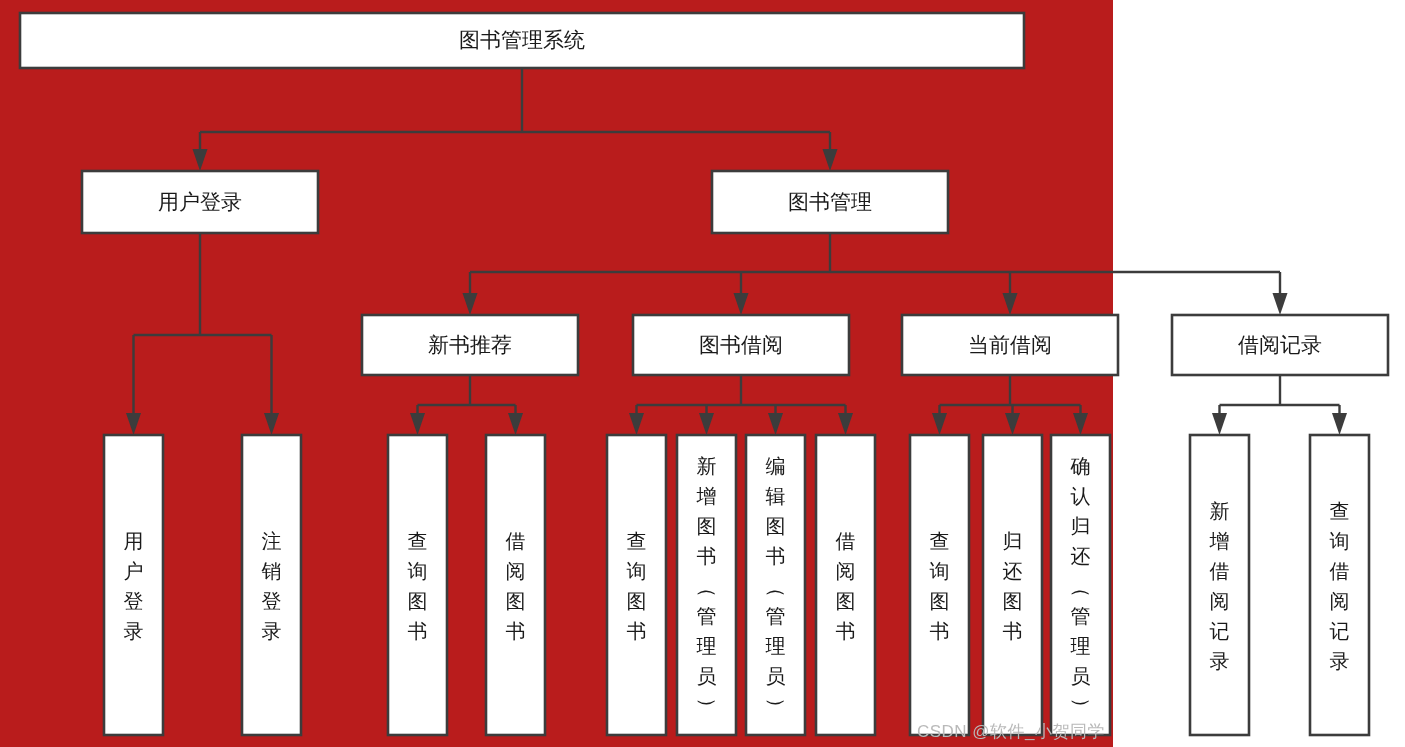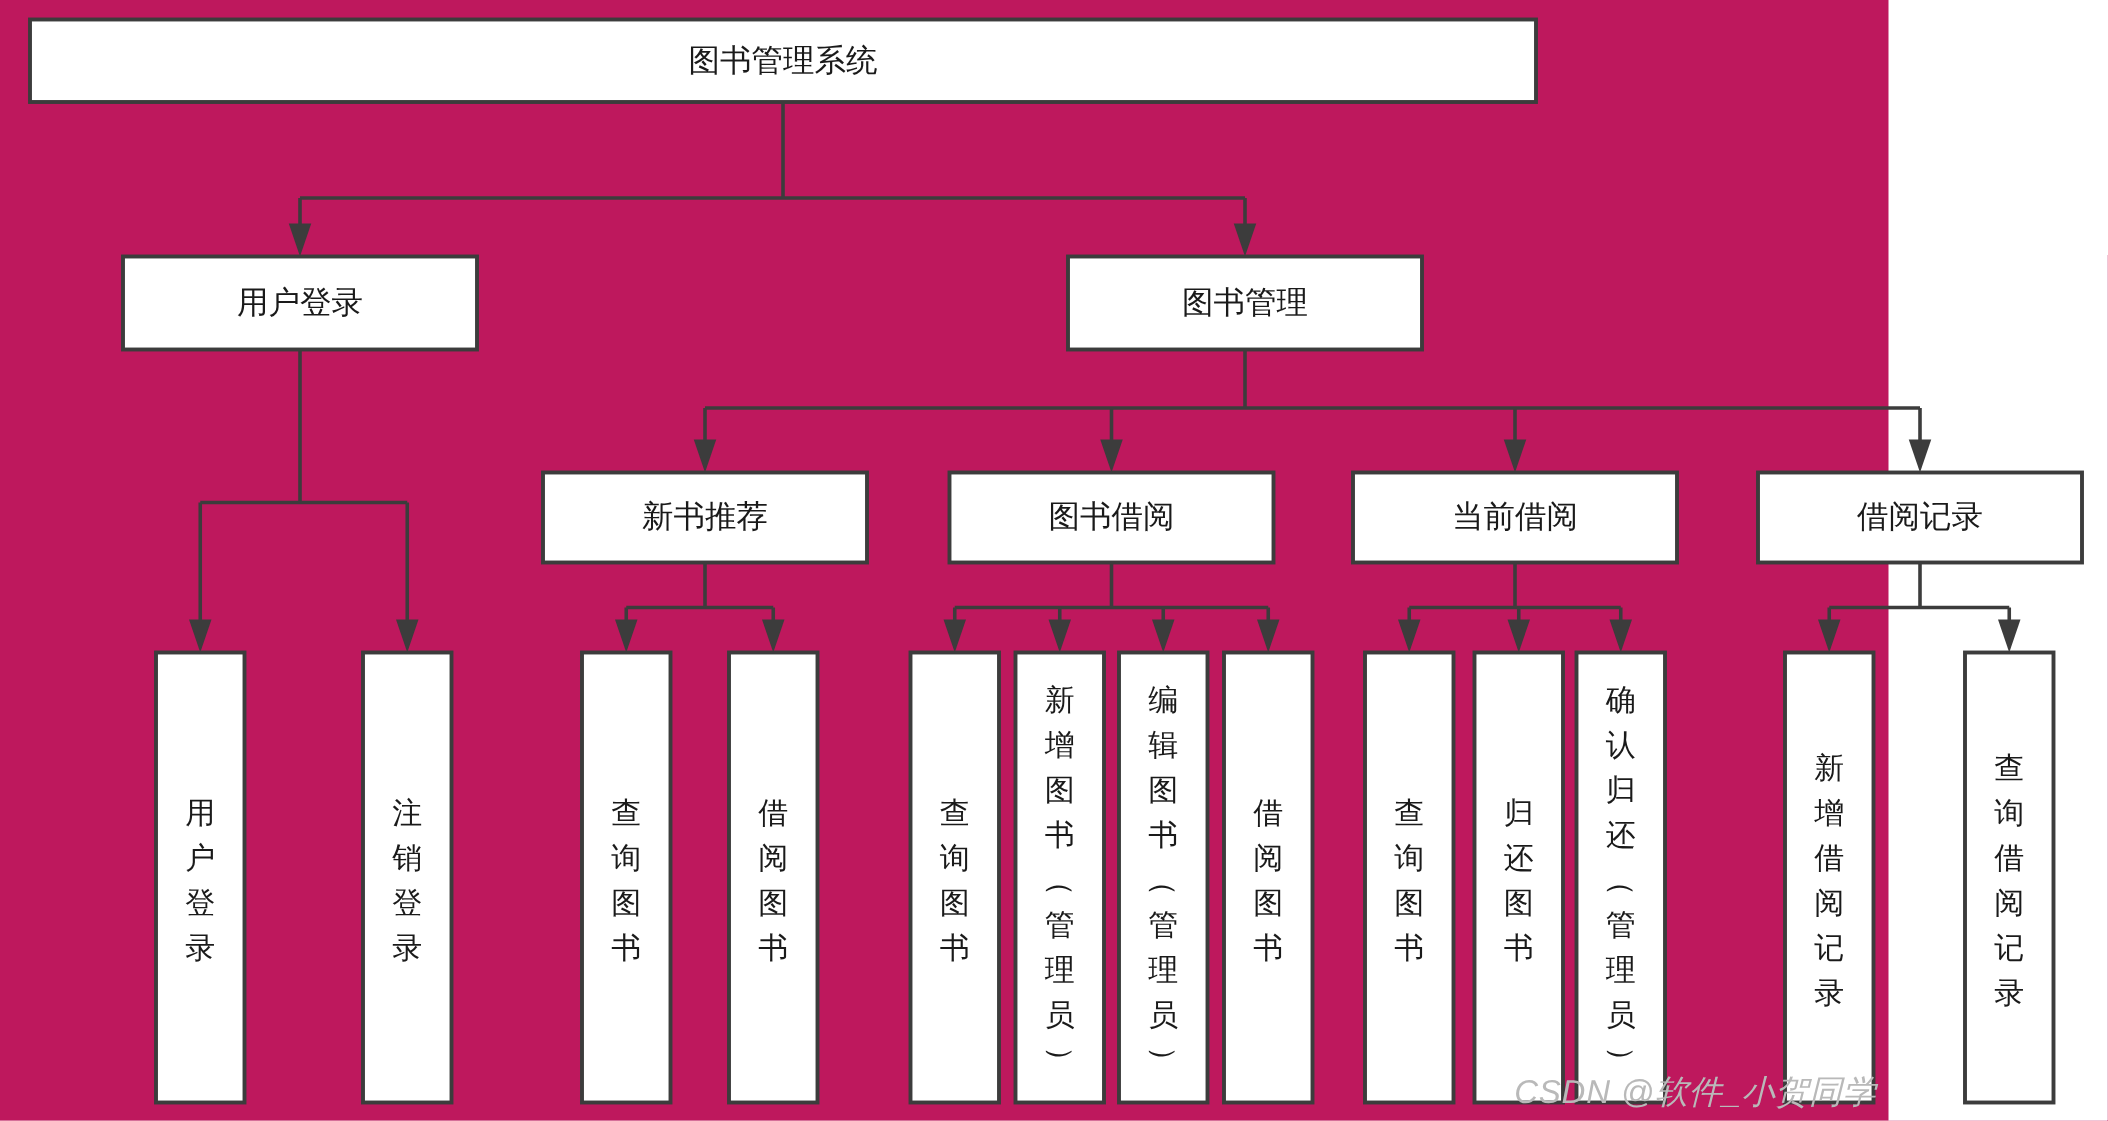--- a/index.html
+++ b/index.html
@@ -10,23 +10,23 @@
   }
   body {
     width: 1405px;
     height: 747px;
     font-family: "Liberation Sans", "DejaVu Sans", sans-serif;
     overflow: hidden;
     position: relative;
   }
   #diagram-root {
     position: relative;
-    width: 1259px;
+    width: 1113px;
     height: 747px;
-    background: #be185d;
+    background: #b91c1c;
   }
   svg.canvas {
     position: absolute;
     top: 0;
     left: 0;
     width: 1405px;
     height: 747px;
   }
   .node-box {
     fill: #ffffff;
@@ -56,26 +56,25 @@
     font-size: 20px;
     fill: #1a1a1a;
     text-anchor: middle;
     white-space: pre;
   }
   .watermark-text {
     position: absolute;
     right: 8px;
     bottom: 4px;
     font-family: "Liberation Sans", "DejaVu Sans", sans-serif;
-    font-size: 22px;
+    font-size: 17px;
     color: #b9b9b9;
     letter-spacing: 0.5px;
     user-select: none;
     pointer-events: none;
-    font-style: italic;
   }
 </style>
 </head>
 <body>
 
 <div id="diagram-root">
   <svg class="canvas" viewBox="0 0 1405 747">
     <g id="edges-layer">
         <g>
           <line x1="522" y1="68" x2="522" y2="132" class="connector"></line>

